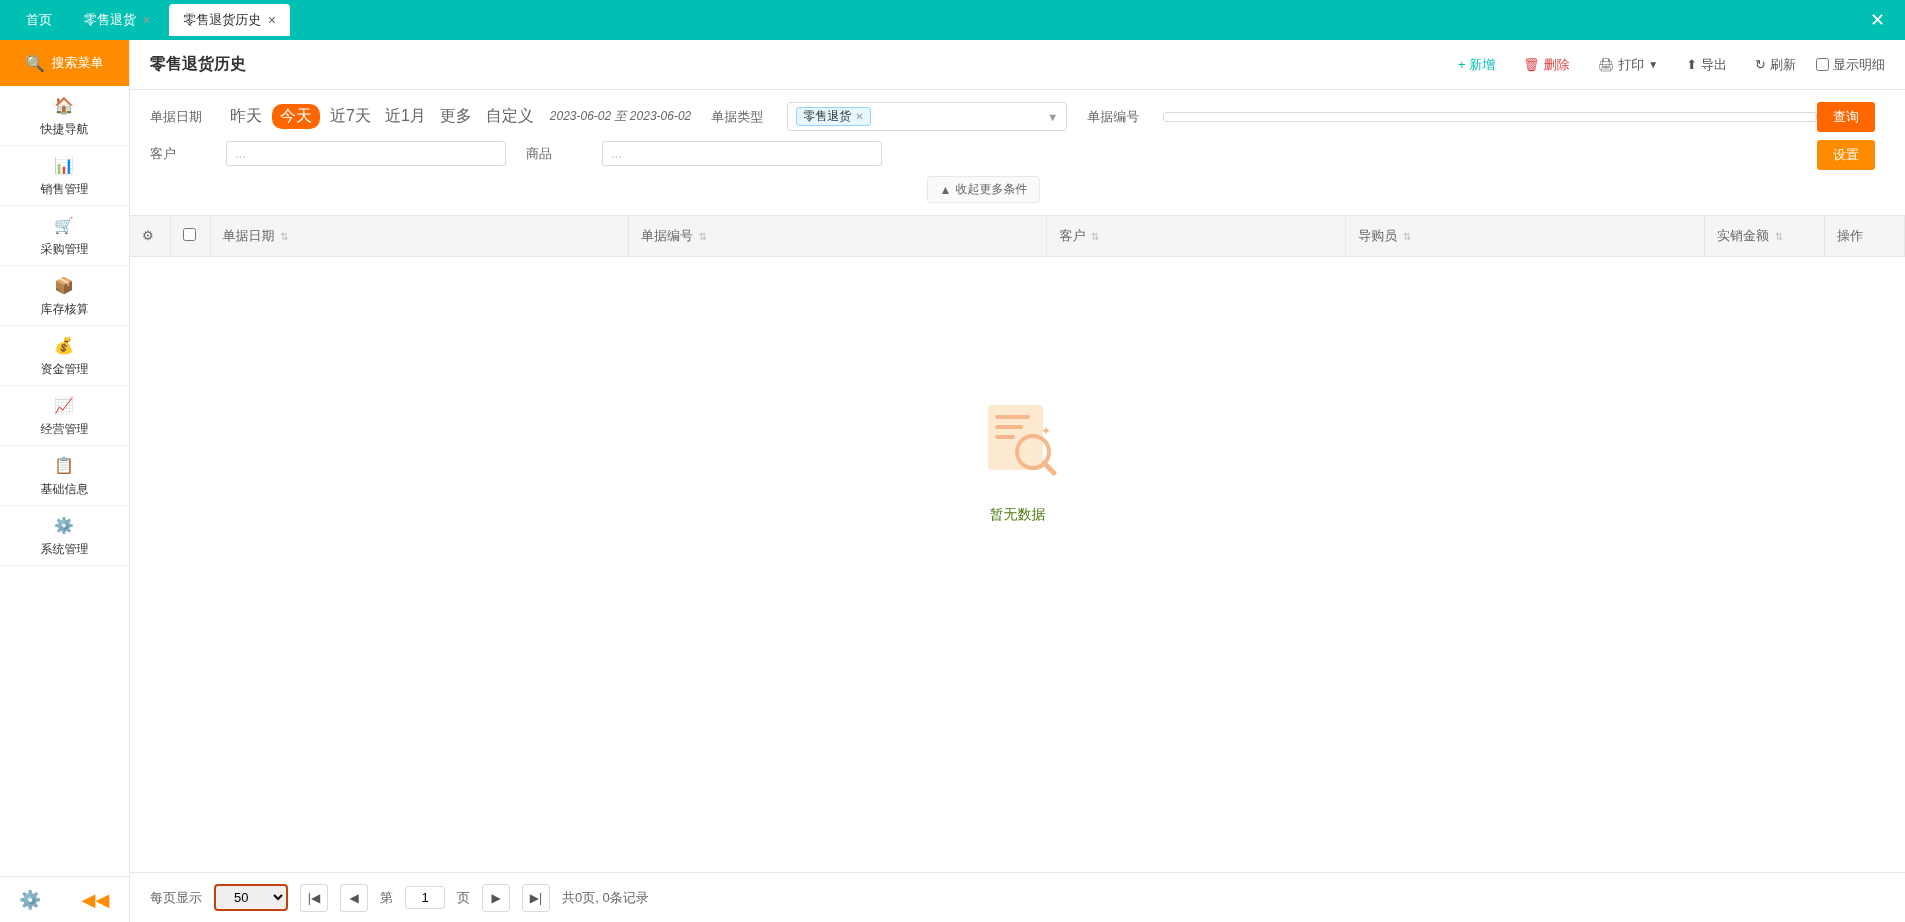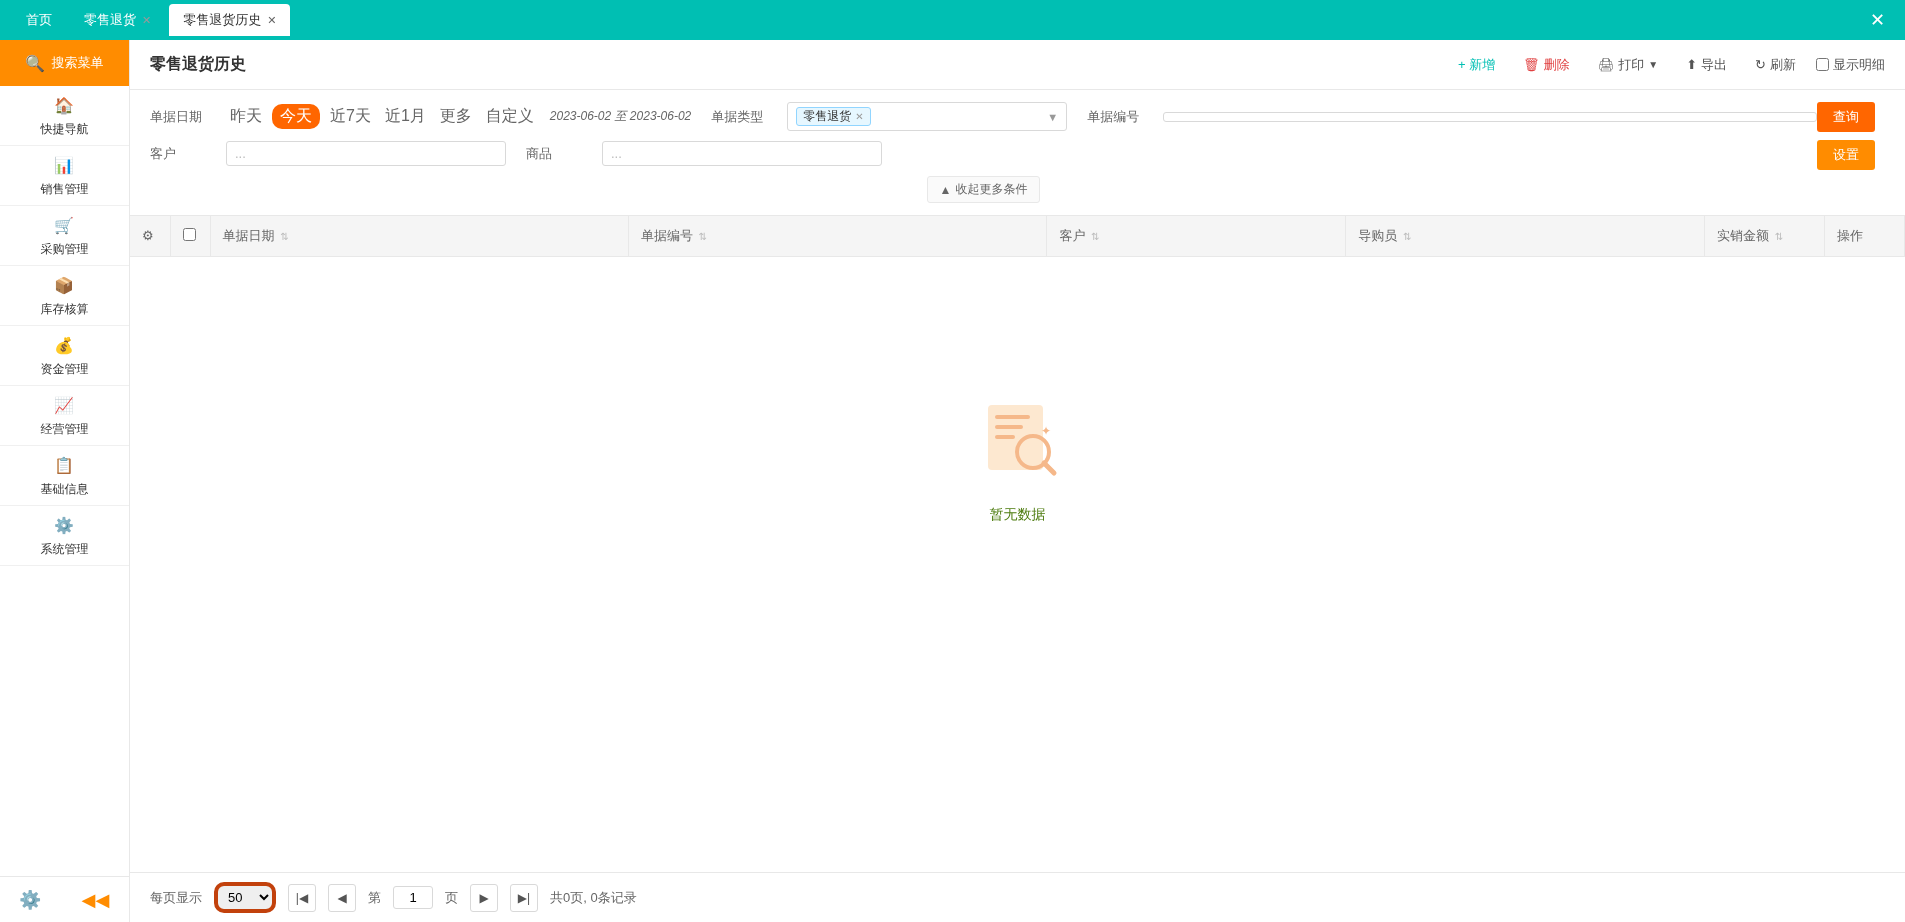--- a/index.html
+++ b/index.html
@@ -324,23 +324,23 @@
       background: #fff;
       border-top: 1px solid #e8e8e8;
       display: flex;
       align-items: center;
       padding: 0 20px;
       gap: 12px;
       font-size: 13px;
       color: #666;
     }
     .page-size-select {
-      border: 4px solid #c2410c;
-      border-radius: 10px;
-      padding: 3px 6px;
+      border: 2px solid #c2410c;
+      border-radius: 4px;
+      padding: 3px 14px;
       font-size: 13px;
       cursor: pointer;
     }
     .page-nav-btn {
       width: 28px; height: 28px;
       border: 1px solid #d9d9d9;
       border-radius: 3px;
       display: flex; align-items: center; justify-content: center;
       cursor: pointer;
       background: #fff;

